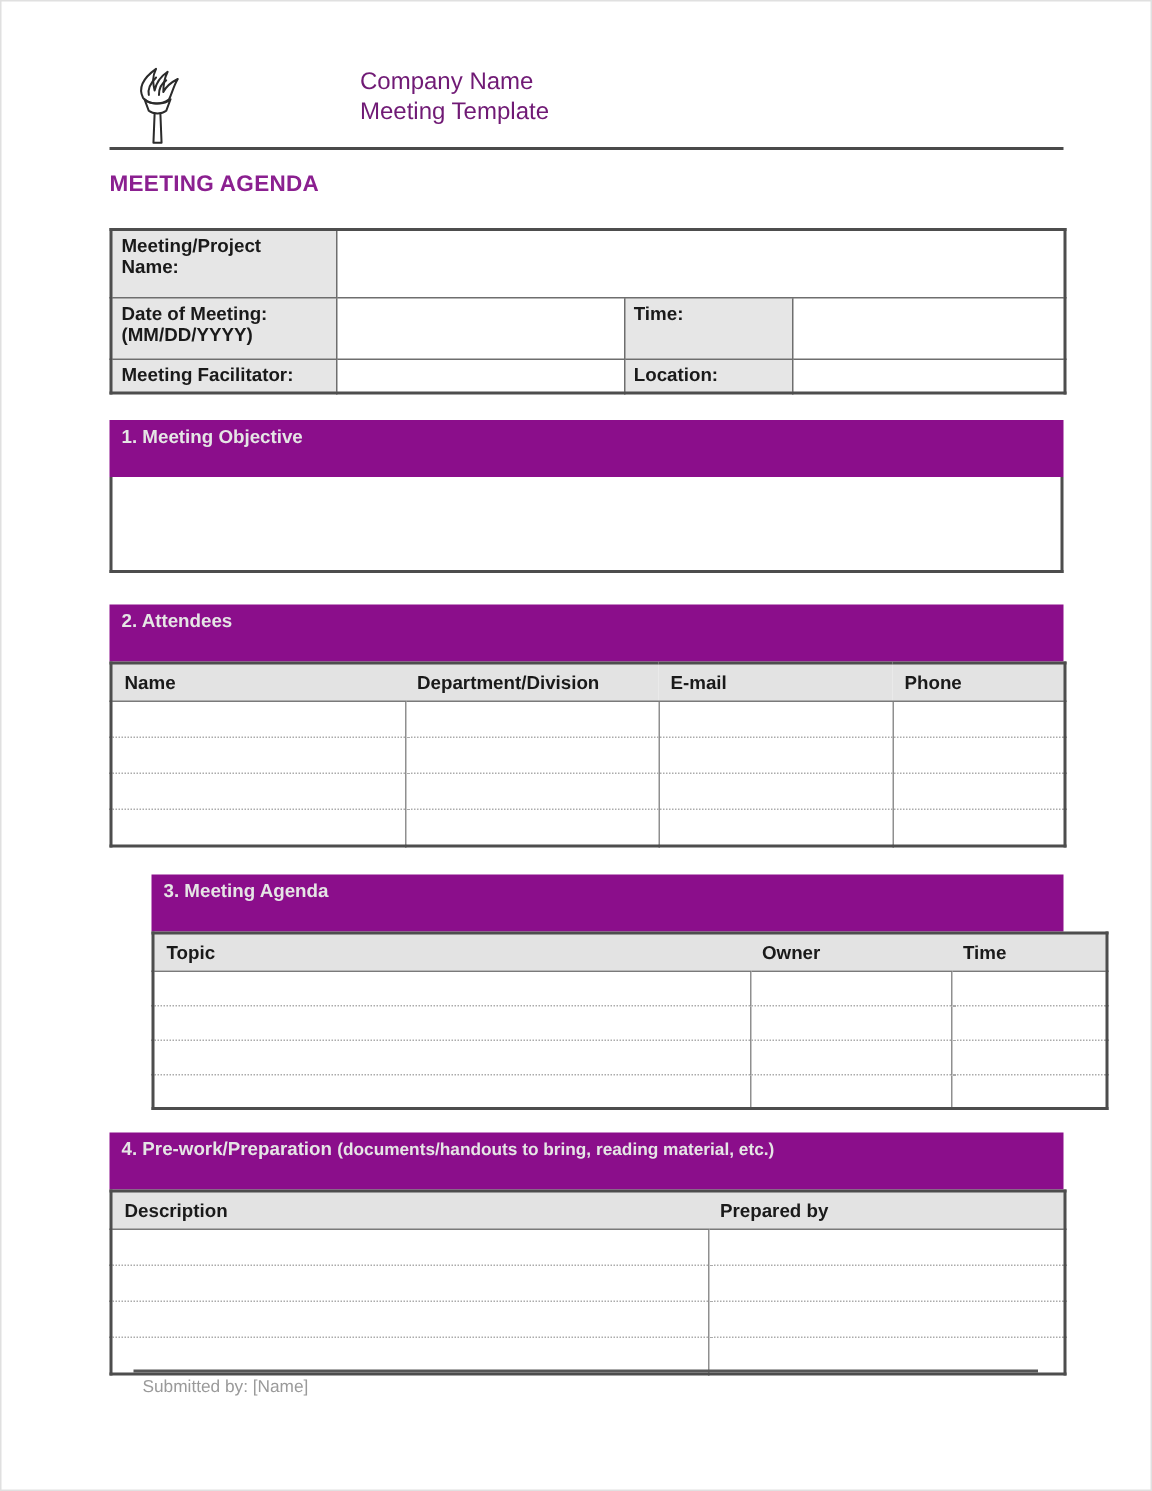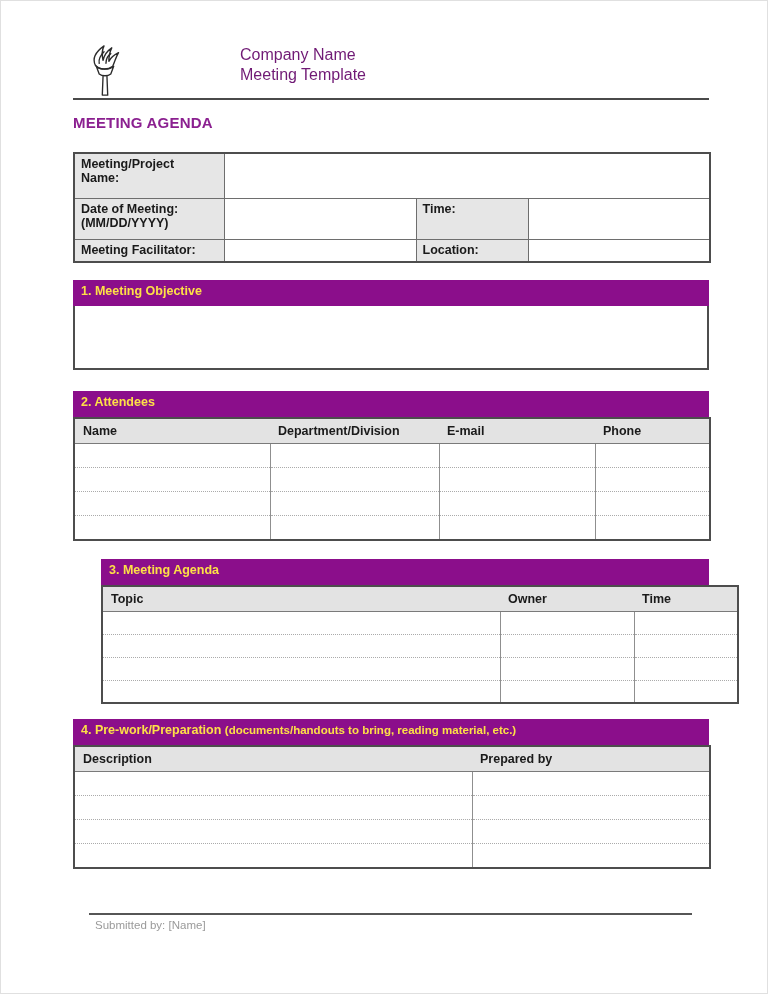--- a/index.html
+++ b/index.html
@@ -59,25 +59,25 @@
 
   
   .section { margin-left: 72px; width: 636px; }
   .sec-1 { margin-top: 17px; }
   .sec-2 { margin-top: 21px; }
   .sec-3 { margin-top: 18px; padding-left: 28px; }
   .sec-4 { margin-top: 15px; }
 
   .section-bar {
     background: #8B0E8B;
-    color: #fde047;
+    color: #e5e5e5;
     font-weight: bold;
     font-size: 12.5px;
     padding: 4px 8px;
-    height: 26px;
+    height: 38px;
     line-height: 14px;
   }
   .section-bar .note { font-size: 11.5px; }
 
   .objective-box {
     height: 64px;
     border: 2px solid #4d4d4d;
     border-top: none;
     background: #fff;
   }

